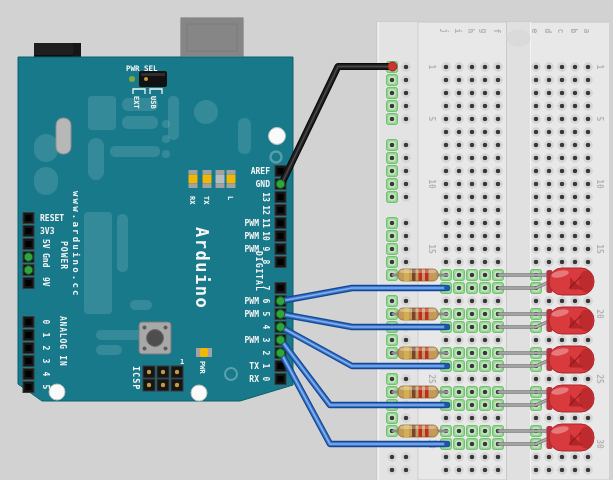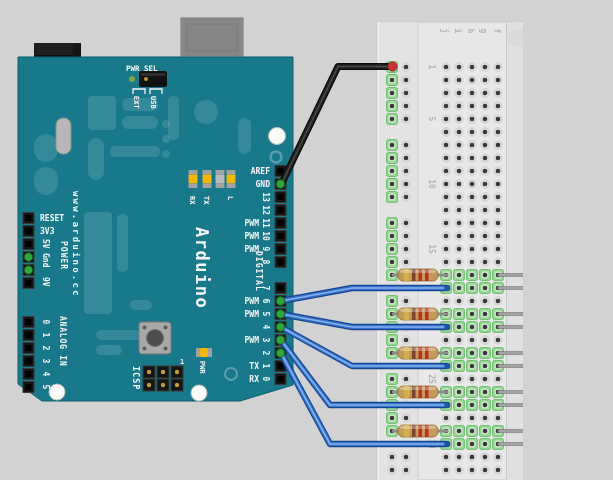--- a/index.html
+++ b/index.html
@@ -1,16 +1,16 @@
 <!DOCTYPE html>
 <html><head>
 <meta charset="utf-8">
 <style>
   html,body{margin:0;padding:0;background:#d2d2d2;}
-  #stage{position:relative;width:523px;height:480px;overflow:hidden;background:#d2d2d2;}
+  #stage{position:relative;width:609px;height:480px;overflow:hidden;background:#d2d2d2;}
   svg{display:block;}
   .silk{font-family:"DejaVu Sans Mono","Liberation Mono",monospace;font-weight:bold;fill:#f5f5f5;}
   .bbl{font-family:"DejaVu Sans Mono","Liberation Mono",monospace;font-weight:bold;fill:#b3b3b3;}
 </style>
 </head>
 <body>
 
 <div id="stage">
 <svg id="scene" width="613" height="480" viewBox="0 0 613 480" xmlns="http://www.w3.org/2000/svg">
 

